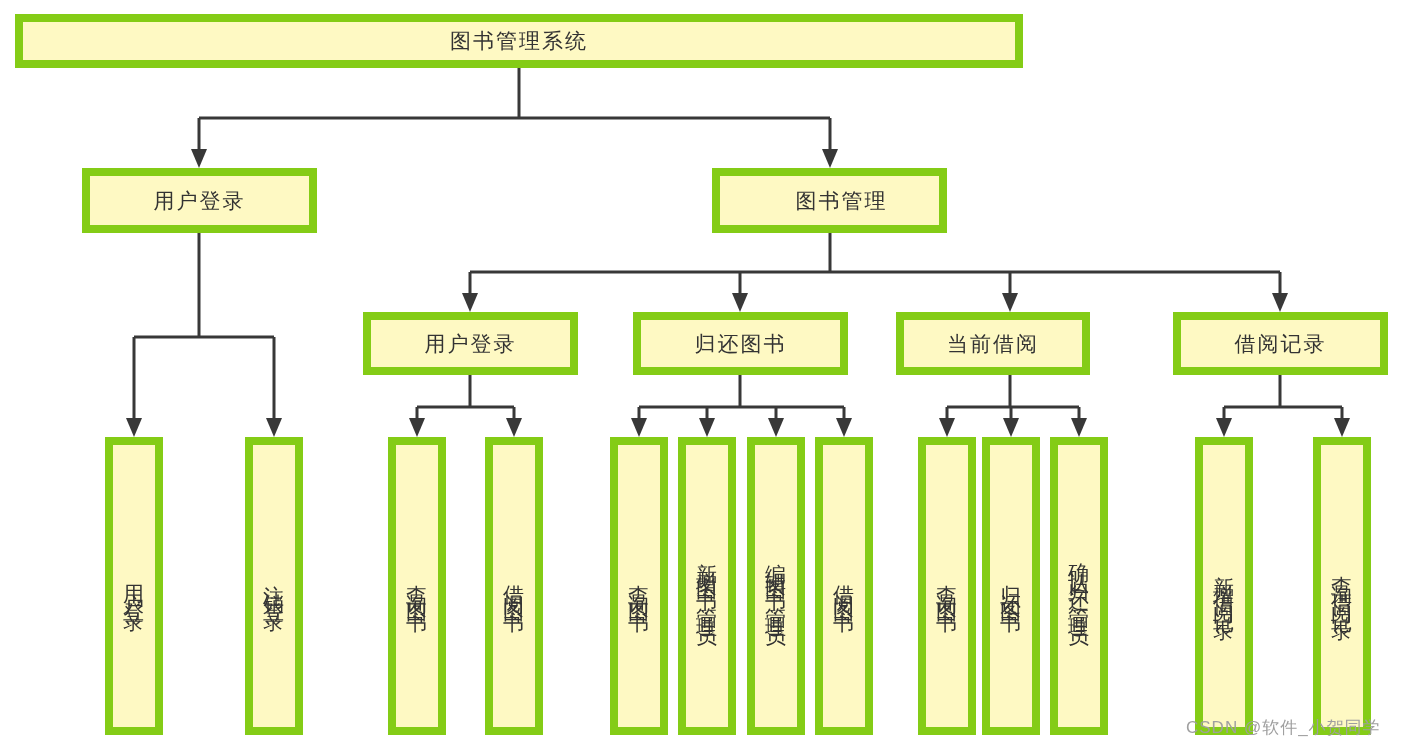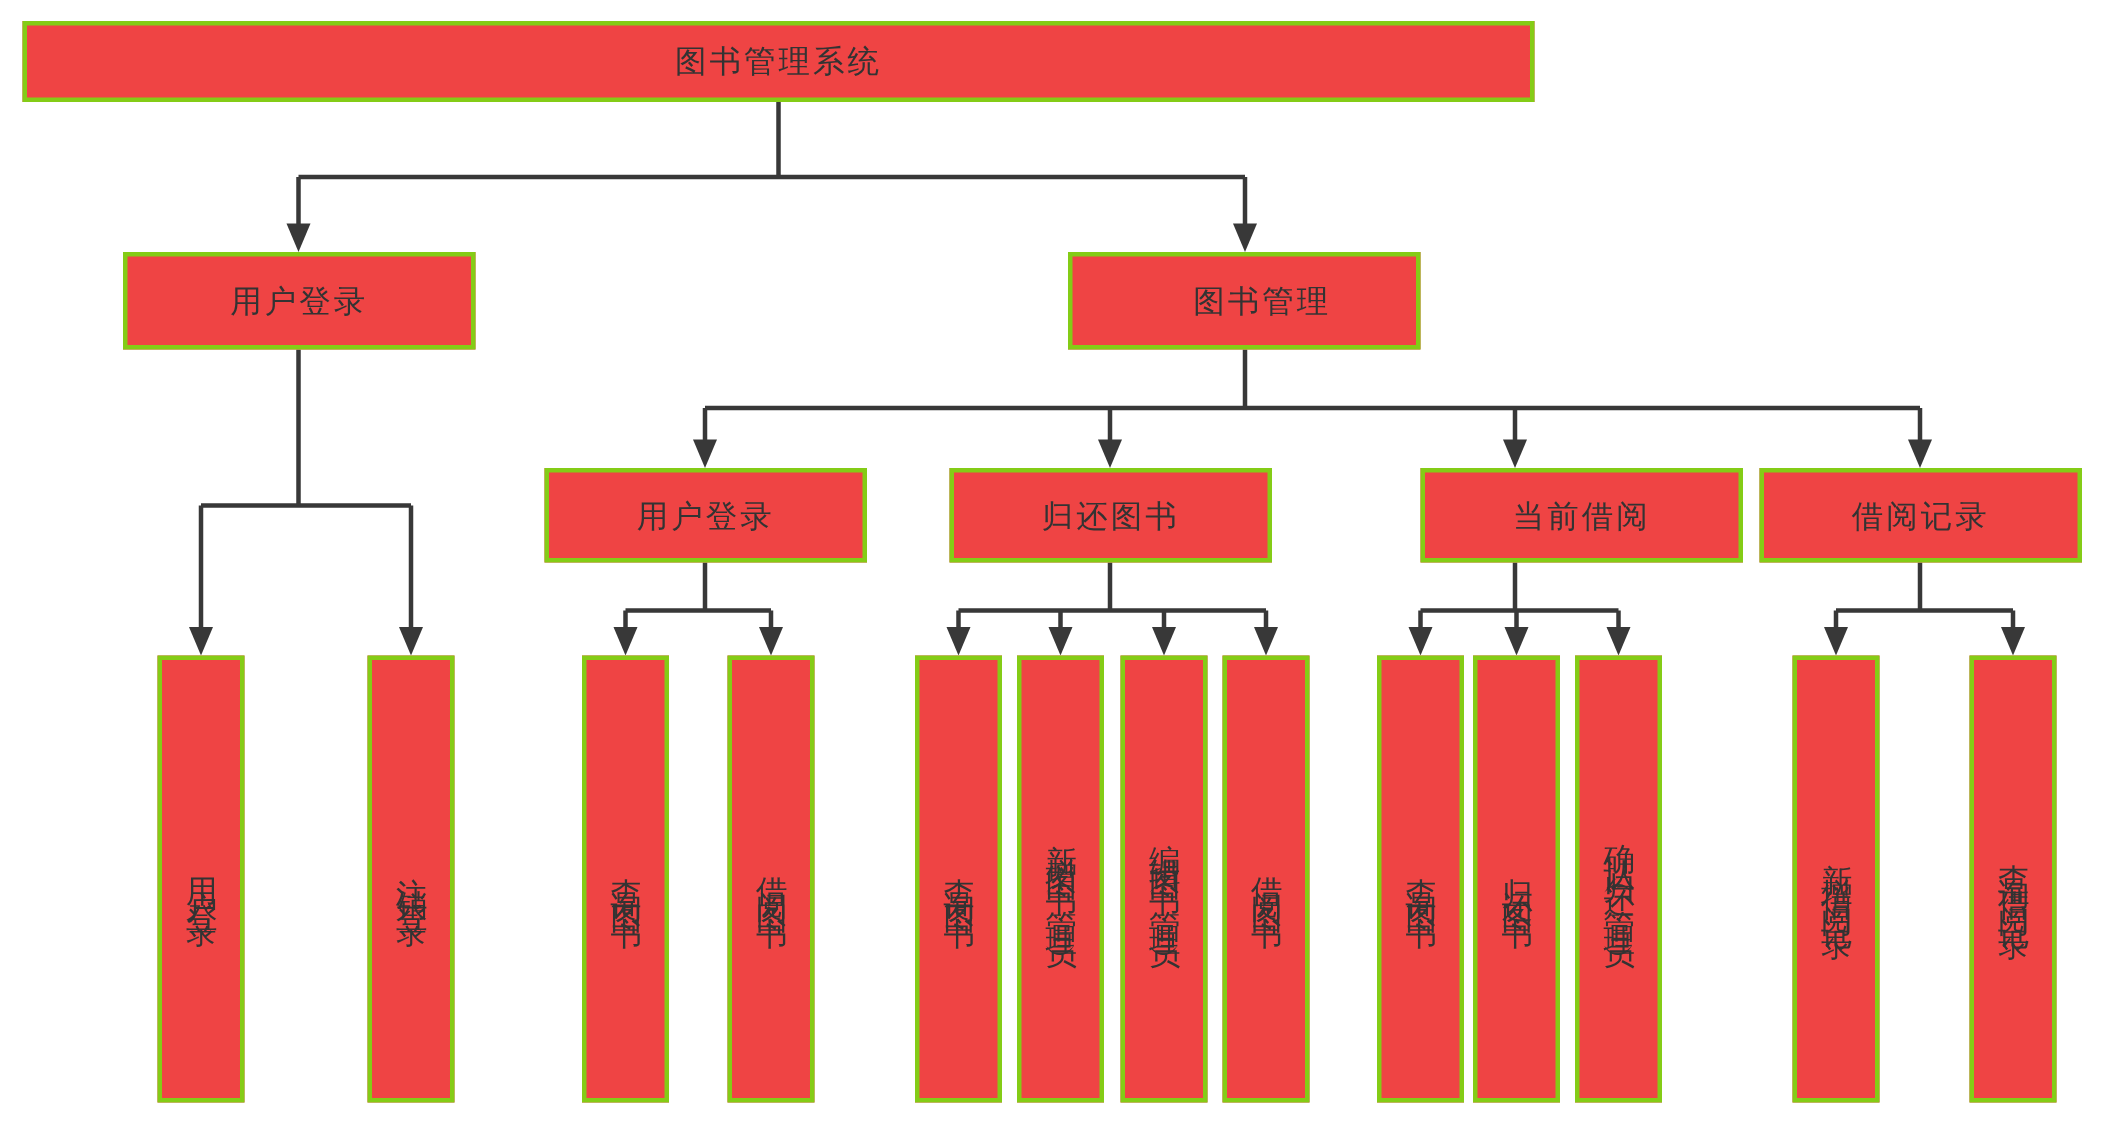--- a/index.html
+++ b/index.html
@@ -2,22 +2,22 @@
 <html><head>
 <meta charset="utf-8">
 <style>
   html,body { margin:0; padding:0; background:#ffffff; }
   .stage {
     position:relative; width:1405px; height:747px; background:#ffffff;
     font-family:"Liberation Sans", sans-serif; overflow:hidden;
   }
   .stage svg.connectors { position:absolute; left:0; top:0; pointer-events:none; }
   .box {
-    position:absolute; box-sizing:border-box; background:#ef4444;
-    border:3px solid #84cc16; color:#333333;
+    position:absolute; box-sizing:border-box; background:#fef9c3;
+    border:8px solid #84cc16; color:#333333;
     display:flex; align-items:center; justify-content:center;
     text-align:center;
   }
   .hbox { font-size:21px; letter-spacing:2px; }
   .leaf {
     top:437px; width:58px; height:298px;
     writing-mode:vertical-rl; font-size:21px; letter-spacing:9px;
     line-height:1;
   }
   .watermark {
@@ -82,35 +82,36 @@
     </g>
   </svg>
 
   <div class="box hbox" style="left:15px;top:14px;width:1008px;height:54px;">图书管理系统</div>
 
   <div class="box hbox" style="left:82px;top:168px;width:235px;height:65px;">用户登录</div>
   <div class="box hbox" style="left:712px;top:168px;width:235px;height:65px;padding-left:24px;">图书管理</div>
 
   <div class="box hbox" style="left:363px;top:312px;width:215px;height:63px;">用户登录</div>
   <div class="box hbox" style="left:633px;top:312px;width:215px;height:63px;">归还图书</div>
-  <div class="box hbox" style="left:947px;top:312px;width:215px;height:63px;text-align:right;">当前借阅</div>
+  <div class="box hbox" style="left:896px;top:312px;width:194px;height:63px;text-align:right;">当前借阅</div>
   <div class="box hbox" style="left:1173px;top:312px;width:215px;height:63px;">借阅记录</div>
 
   <div class="box leaf" style="left:105px;">用户登录</div>
   <div class="box leaf" style="left:245px;">注销登录</div>
 
   <div class="box leaf" style="left:388px;">查询图书</div>
   <div class="box leaf" style="left:485px;">借阅图书</div>
 
   <div class="box leaf" style="left:610px;">查询图书</div>
   <div class="box leaf" style="left:678px;">新增图书（管理员）</div>
   <div class="box leaf" style="left:747px;">编辑图书（管理员）</div>
   <div class="box leaf" style="left:815px;">借阅图书</div>
 
   <div class="box leaf" style="left:918px;">查询图书</div>
   <div class="box leaf" style="left:982px;">归还图书</div>
   <div class="box leaf" style="left:1050px;">确认归还（管理员）</div>
 
   <div class="box leaf" style="left:1195px;">新增借阅记录</div>
   <div class="box leaf" style="left:1313px;">查询借阅记录</div>
 
+  <div class="watermark">CSDN @软件_小贺同学</div>
 
 </div>
 
 </body></html>

